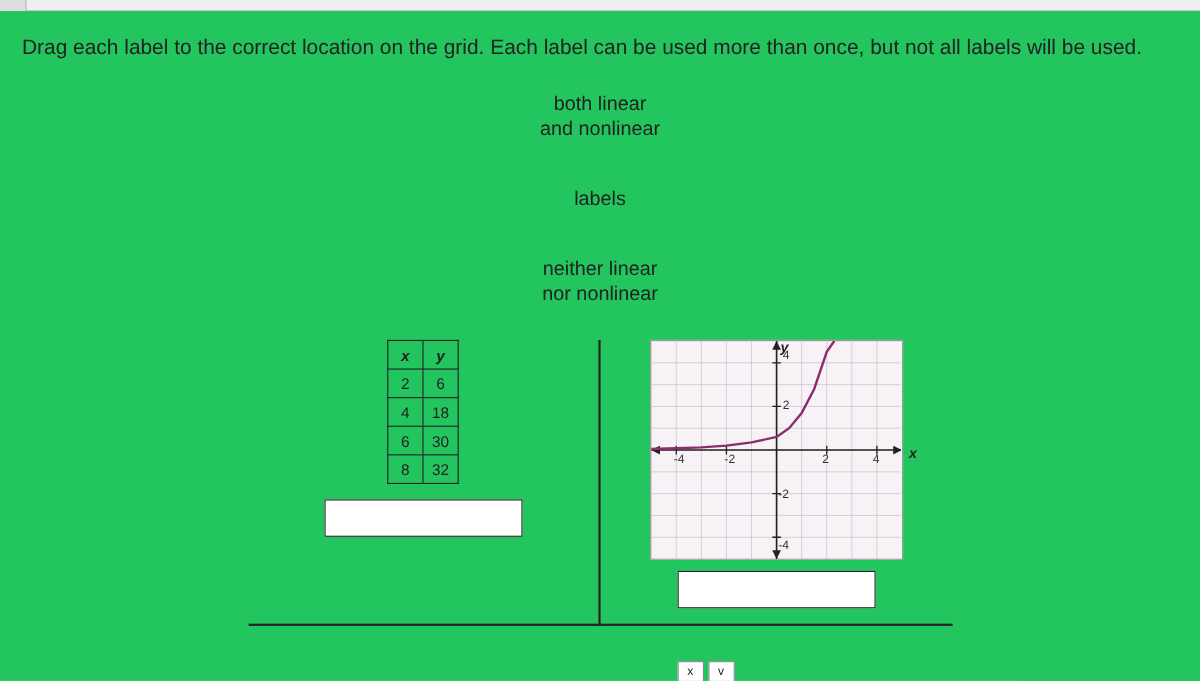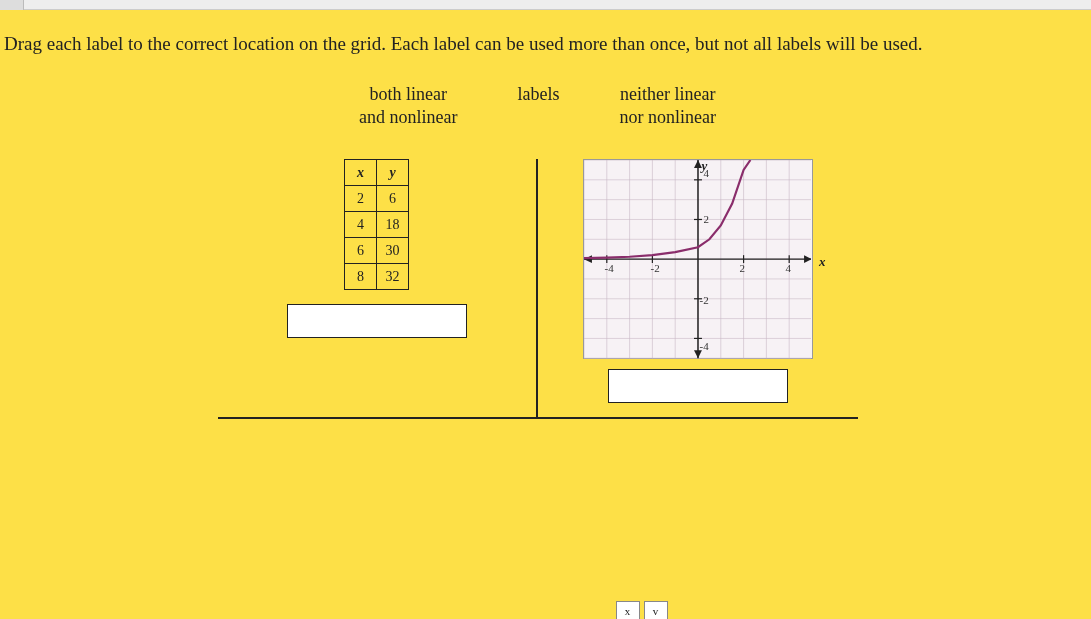--- a/index.html
+++ b/index.html
@@ -5,26 +5,25 @@
   * { box-sizing: border-box; margin: 0; padding: 0; }
   body {
     font-family: Arial, Helvetica, sans-serif;
     background: #f5f5f5;
     width: 1091px;
     height: 619px;
     overflow: hidden;
     color: #222;
   }
   .page {
-    background: #fde047;
+    background: #22c55e;
     width: 100%;
     height: 100%;
-    padding: 16px 20px 0 4px;
+    padding: 16px 20px 0 20px;
     position: relative;
-    font-family: Liberation Serif, serif;
   }
   .top-strip {
     position: absolute;
     top: 0; left: 0; right: 0;
     height: 10px;
     background: #eee;
     border-bottom: 1px solid #ccc;
   }
   .top-tab {
     position: absolute;
@@ -35,23 +34,24 @@
   }
   .instr {
     font-size: 19px;
     line-height: 1.5;
     margin-top: 14px;
     margin-bottom: 18px;
   }
   .labels-row {
     display: flex;
     justify-content: center;
-    gap: 60px;
+    gap: 40px;
     margin: 24px 0 30px 0;
     font-size: 18px;
+    flex-direction: column;
   }
   .label-chip {
     text-align: center;
     cursor: grab;
     user-select: none;
     line-height: 1.3;
   }
   .workspace {
     display: flex;
     justify-content: center;

